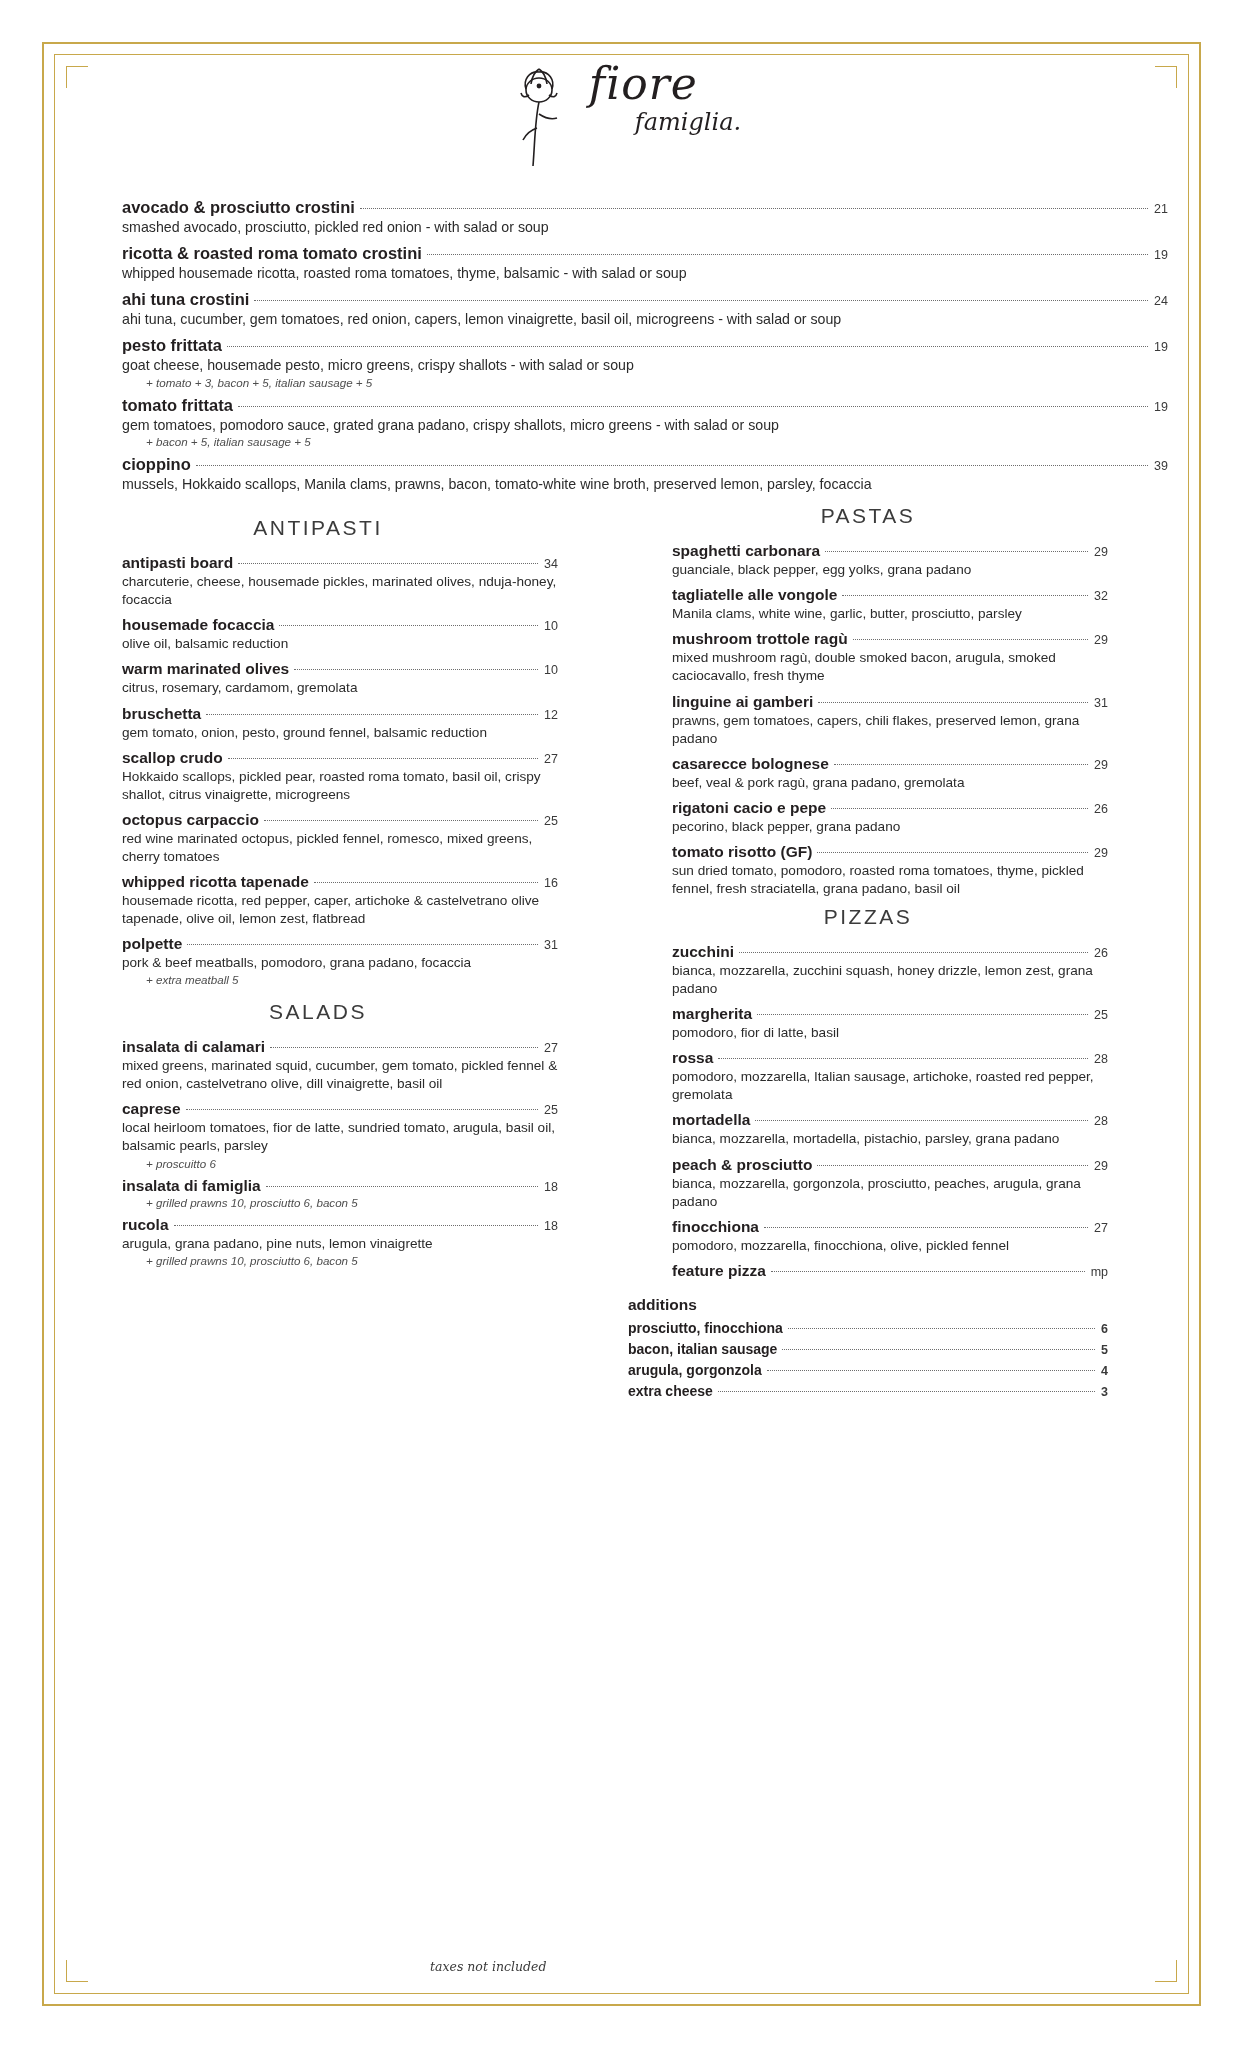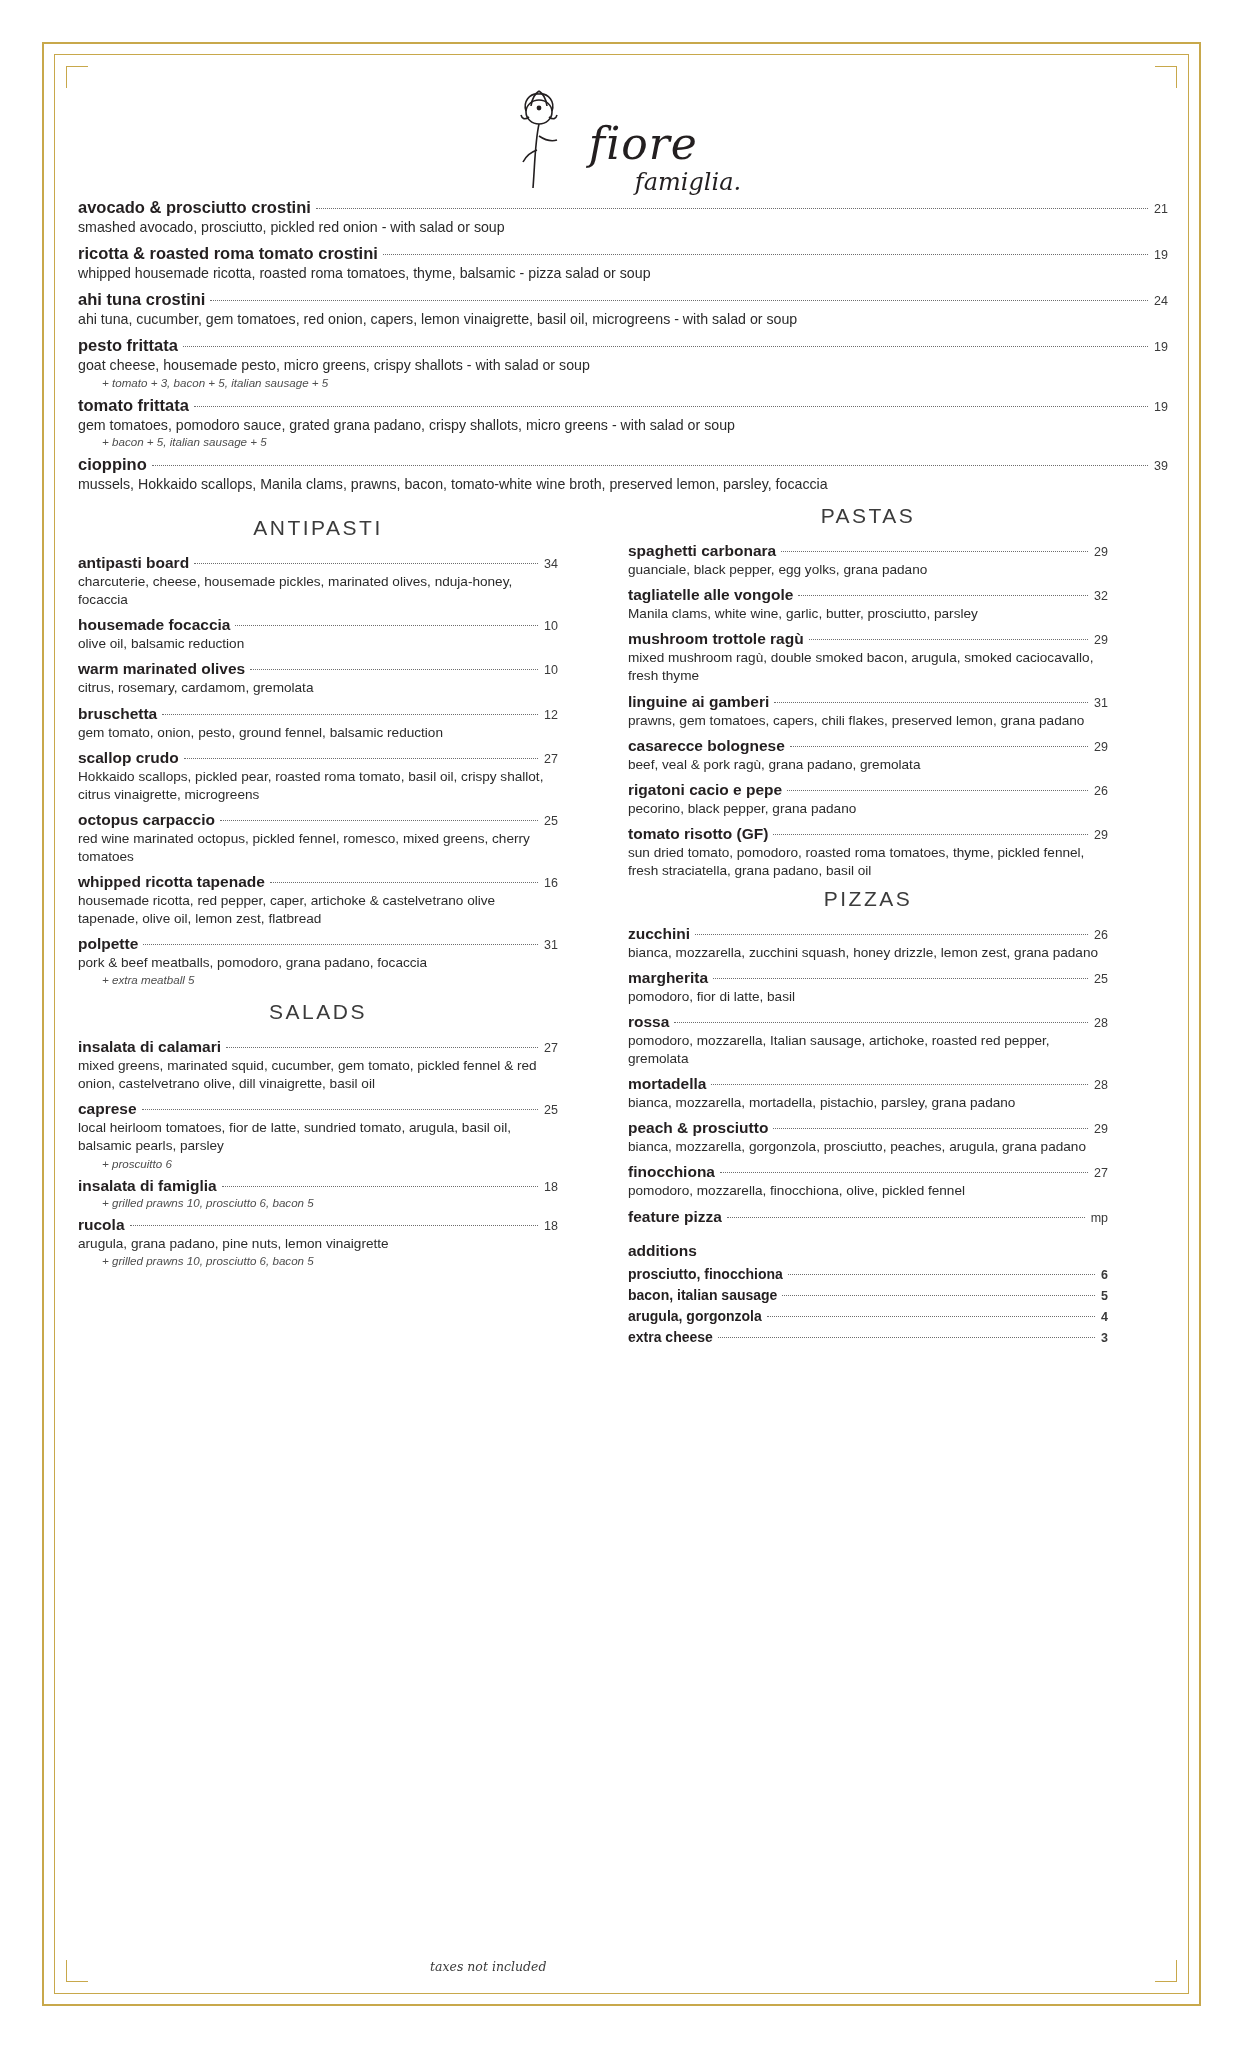--- a/index.html
+++ b/index.html
@@ -51,21 +51,21 @@
 
   .content {
     position: absolute;
     left: 78px; top: 62px;
     width: 1090px;
   }
 
   
   .logo-block {
     display: flex;
-    align-items: flex-end;
+    align-items: flex-start;
     justify-content: center;
     gap: 14px;
     height: 132px;
   }
   .flower-wrap { width: 70px; height: 110px; }
   .brand {
     display: flex;
     flex-direction: column;
     align-items: flex-start;
     line-height: 1;
@@ -80,21 +80,21 @@
   .brand-sub {
     font-family: "DejaVu Serif", serif;
     font-style: italic;
     font-size: 24px;
     margin-top: 4px;
     margin-left: 46px;
     color: #231f20;
   }
 
   
-  .item { margin-bottom: 7px; }
+  .item { margin-bottom: 7px; margin-left: 44px; }
   .item-head {
     display: flex;
     align-items: baseline;
     width: 100%;
   }
   .item-name {
     font-weight: bold;
     font-size: 15.5px;
     white-space: nowrap;
     padding-right: 5px;
@@ -224,21 +224,21 @@
         </div>
         <div class="item-desc">smashed avocado, prosciutto, pickled red onion -  with salad or soup</div>
       </div>
 
       <div class="item">
         <div class="item-head">
           <span class="item-name">ricotta &amp; roasted roma tomato crostini</span>
           <span class="dots"></span>
           <span class="price">19</span>
         </div>
-        <div class="item-desc">whipped housemade ricotta, roasted roma tomatoes, thyme, balsamic - pizza salad or soup</div>
+        <div class="item-desc">whipped housemade ricotta, roasted roma tomatoes, thyme, balsamic - with salad or soup</div>
       </div>
 
       <div class="item">
         <div class="item-head">
           <span class="item-name">ahi tuna crostini</span>
           <span class="dots"></span>
           <span class="price">24</span>
         </div>
         <div class="item-desc">ahi tuna, cucumber, gem tomatoes, red onion, capers, lemon vinaigrette, basil oil, microgreens - with salad or soup</div>
       </div>

